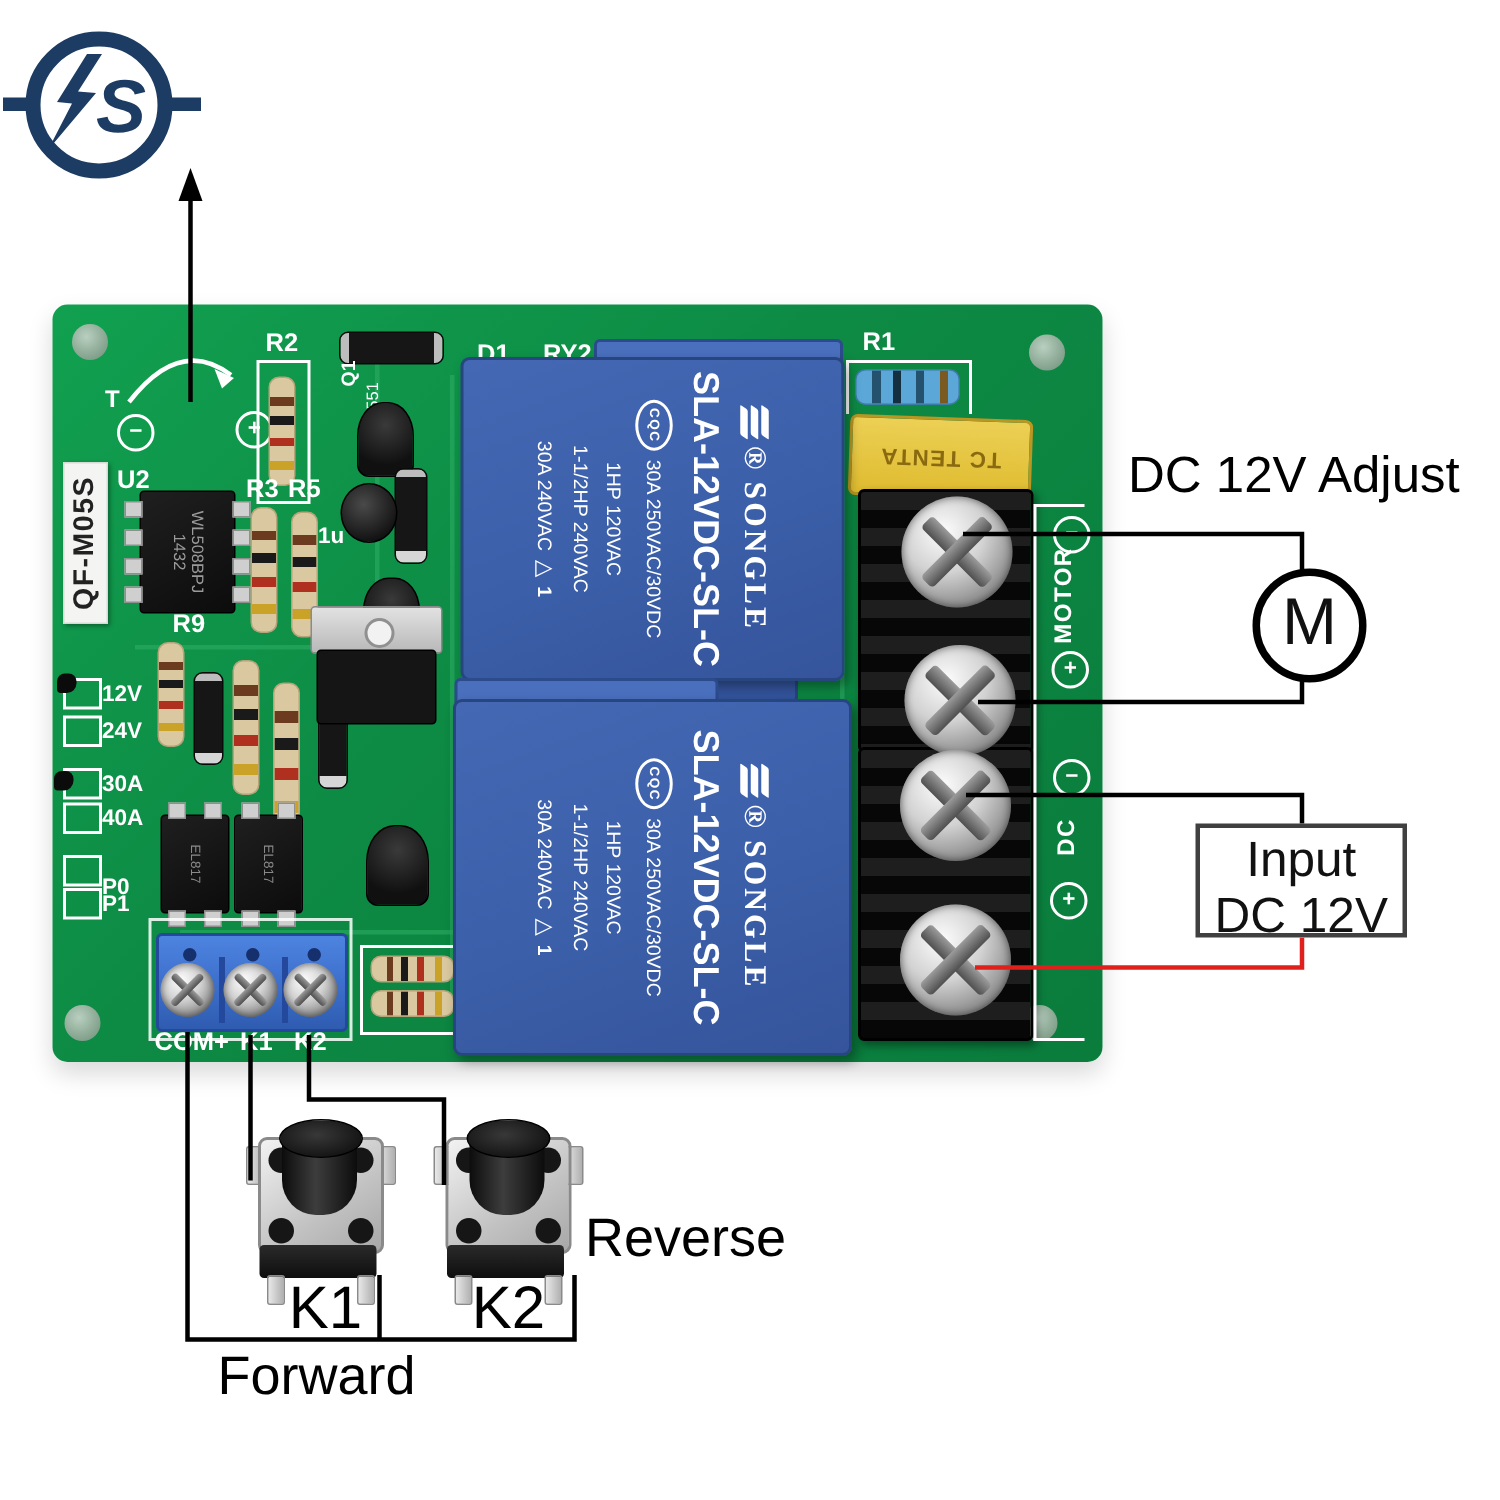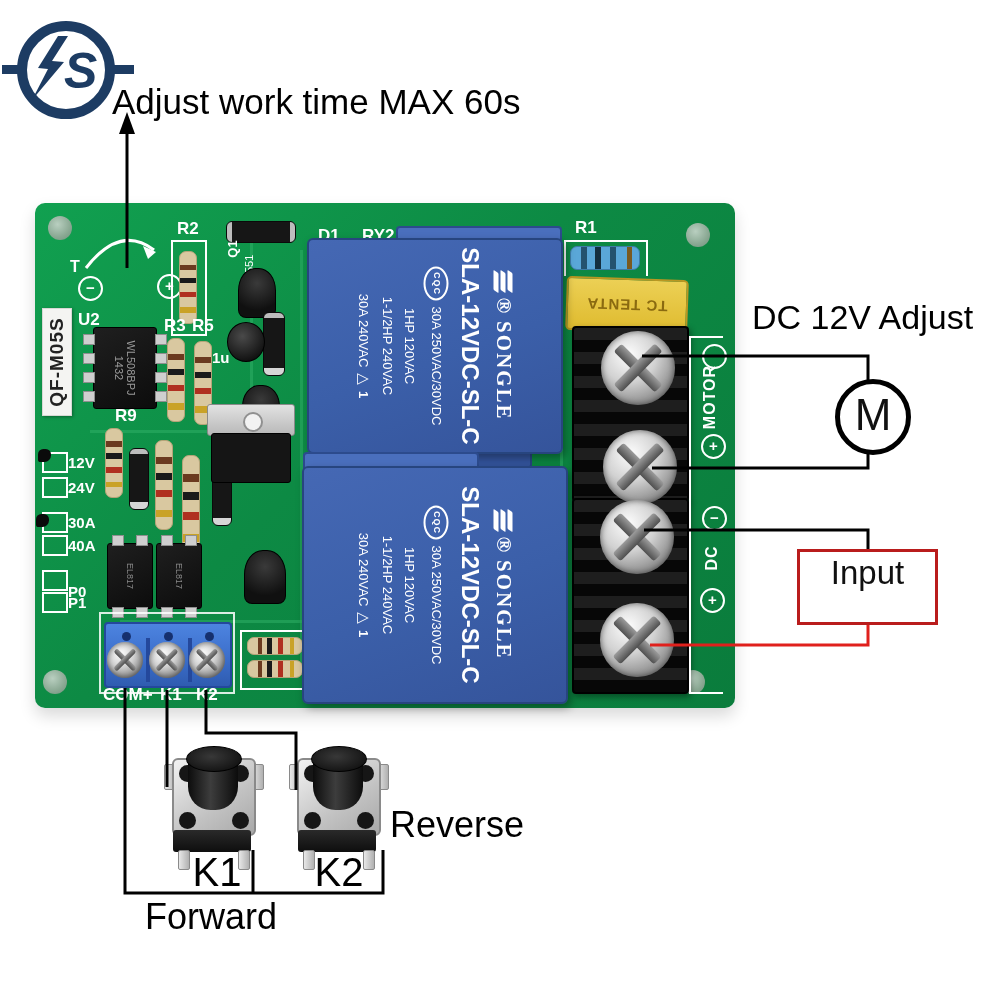--- a/index.html
+++ b/index.html
@@ -80,21 +80,20 @@
   <div class="abs" style="left:2px;top:14px;width:132px;height:112px;">
     <svg width="132" height="112" viewBox="0 0 132 112">
       <circle cx="64" cy="56" r="44" fill="none" stroke="#1d3c63" stroke-width="10"></circle>
       <rect x="0" y="51" width="20" height="9" fill="#1d3c63"></rect>
       <rect x="106" y="51" width="26" height="9" fill="#1d3c63"></rect>
       <polygon points="56,22 36,54 46,55 30,86 62,48 50,47 66,22" fill="#1d3c63"></polygon>
       <text x="62" y="74" font-family="Liberation Sans, sans-serif" font-size="50" font-weight="bold" font-style="italic" fill="#1d3c63">S</text>
     </svg>
   </div>
 
-  <div class="anno" style="left:112px;top:82px;font-size:35px;">Adjust work time MAX 60s</div>
 
   <div class="abs board"></div>
 
   <div class="trace" style="left:300px;top:250px;width:3px;height:420px;"></div>
   <div class="trace" style="left:120px;top:620px;width:420px;height:3px;"></div>
   <div class="trace" style="left:90px;top:430px;width:180px;height:3px;"></div>
   <div class="trace" style="left:560px;top:250px;width:3px;height:430px;"></div>
   <div class="trace" style="left:250px;top:225px;width:3px;height:180px;"></div>
 
   <div class="hole" style="left:48px;top:216px;"></div>
@@ -356,21 +355,22 @@
     <polyline points="125,688 125,893 383,893 383,850" fill="none" stroke="#000" stroke-width="3"></polyline>
     <line x1="253" y1="850" x2="253" y2="893" stroke="#000" stroke-width="3"></line>
     <line x1="167" y1="690" x2="167" y2="787" stroke="#000" stroke-width="3"></line>
     <polyline points="206,690 206,733 296,733 296,790" fill="none" stroke="#000" stroke-width="3"></polyline>
   </svg>
 
   <div class="anno" style="left:752px;top:298px;font-size:34px;">DC 12V Adjust</div>
   <div class="abs" style="left:835px;top:379px;width:66px;height:66px;border:5px solid #000;border-radius:50%;background:#fff;text-align:center;line-height:62px;font-size:44px;">
     <span>M</span>
   </div>
-  <div class="abs" style="left:797px;top:549px;width:141px;height:76px;border:3px solid #b91c1c;background:#fff;text-align:center;font-size:33px;line-height:37px;padding-top:2px;box-sizing:border-box;">
+  <div class="abs" style="left:797px;top:549px;width:141px;height:76px;border:3px solid #404040;background:#fff;text-align:center;font-size:33px;line-height:37px;padding-top:2px;box-sizing:border-box;">
     <div>Input</div>
+    <div>DC 12V</div>
   </div>
   <div class="anno" style="left:390px;top:804px;font-size:36px;">Reverse</div>
   <div class="anno" style="left:145px;top:896px;font-size:36px;">Forward</div>
   <div class="anno" style="left:191px;top:850px;width:52px;text-align:center;font-size:40px;">K1</div>
   <div class="anno" style="left:313px;top:850px;width:52px;text-align:center;font-size:40px;">K2</div>
 
 </div>
 
 </body></html>

